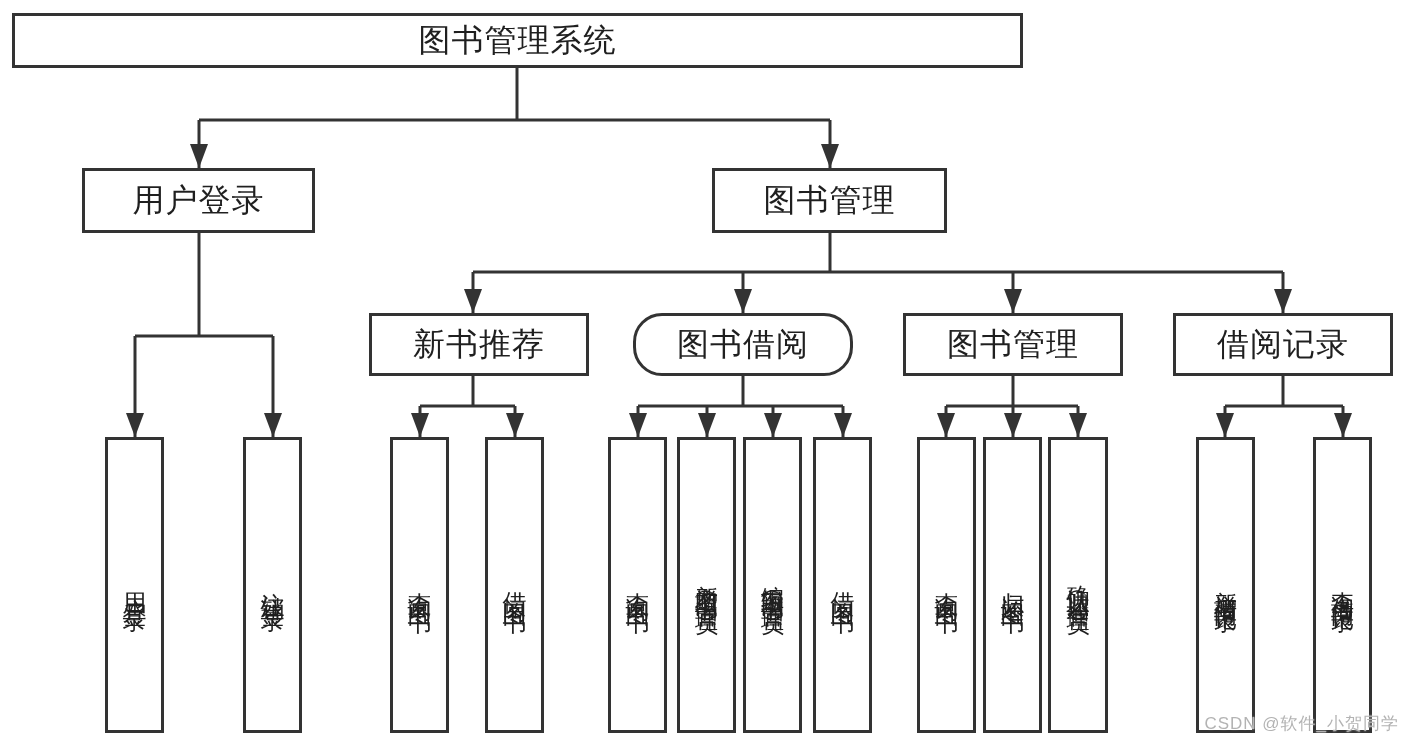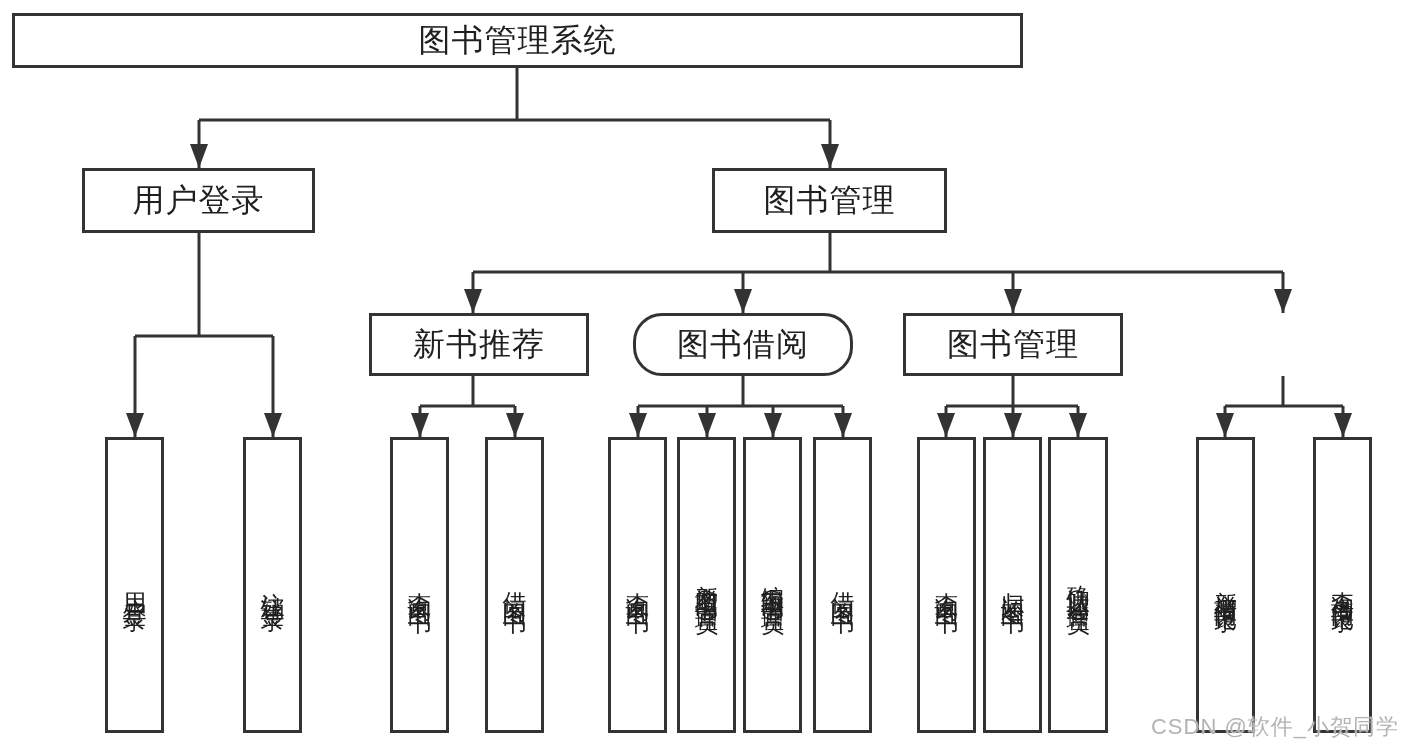--- a/index.html
+++ b/index.html
@@ -44,21 +44,21 @@
     line-height: 1;
   }
   .v-node.long {
     letter-spacing: 4px;
     font-size: 23px;
   }
   .watermark {
     position: absolute;
     right: 6px;
     top: 712px;
-    font-size: 22px;
+    font-size: 17px;
     letter-spacing: 1px;
     color: #b3b3b3;
     text-shadow: 0 0 2px #ffffff;
     z-index: 2;
     white-space: nowrap;
   }
 </style>
 </head>
 <body>
 
@@ -129,20 +129,21 @@
   </svg>
 
   <div class="node h-node" style="left:12px; top:13px; width:1011px; height:55px;">图书管理系统</div>
 
   <div class="node h-node" style="left:82px; top:168px; width:233px; height:65px;">用户登录</div>
   <div class="node h-node" style="left:712px; top:168px; width:235px; height:65px;">图书管理</div>
 
   <div class="node h-node" style="left:369px; top:313px; width:220px; height:63px;">新书推荐</div>
   <div class="node h-node" style="left:633px; top:313px; width:220px; height:63px;border-radius:29px;">图书借阅</div>
   <div class="node h-node" style="left:903px; top:313px; width:220px; height:63px;">图书管理</div>
+  <div class="node h-node" style="left:1173px; top:313px; width:220px; height:63px;">借阅记录</div>
 
   <div class="node v-node" style="left:105px; top:437px; width:59px; height:296px;">用户登录</div>
   <div class="node v-node" style="left:243px; top:437px; width:59px; height:296px;">注销登录</div>
 
   <div class="node v-node" style="left:390px; top:437px; width:59px; height:296px;">查询图书</div>
   <div class="node v-node" style="left:485px; top:437px; width:59px; height:296px;">借阅图书</div>
 
   <div class="node v-node" style="left:608px; top:437px; width:59px; height:296px;">查询图书</div>
   <div class="node v-node long" style="left:677px; top:437px; width:59px; height:296px;">新增图书（管理员）</div>
   <div class="node v-node long" style="left:743px; top:437px; width:59px; height:296px;">编辑图书（管理员）</div>

